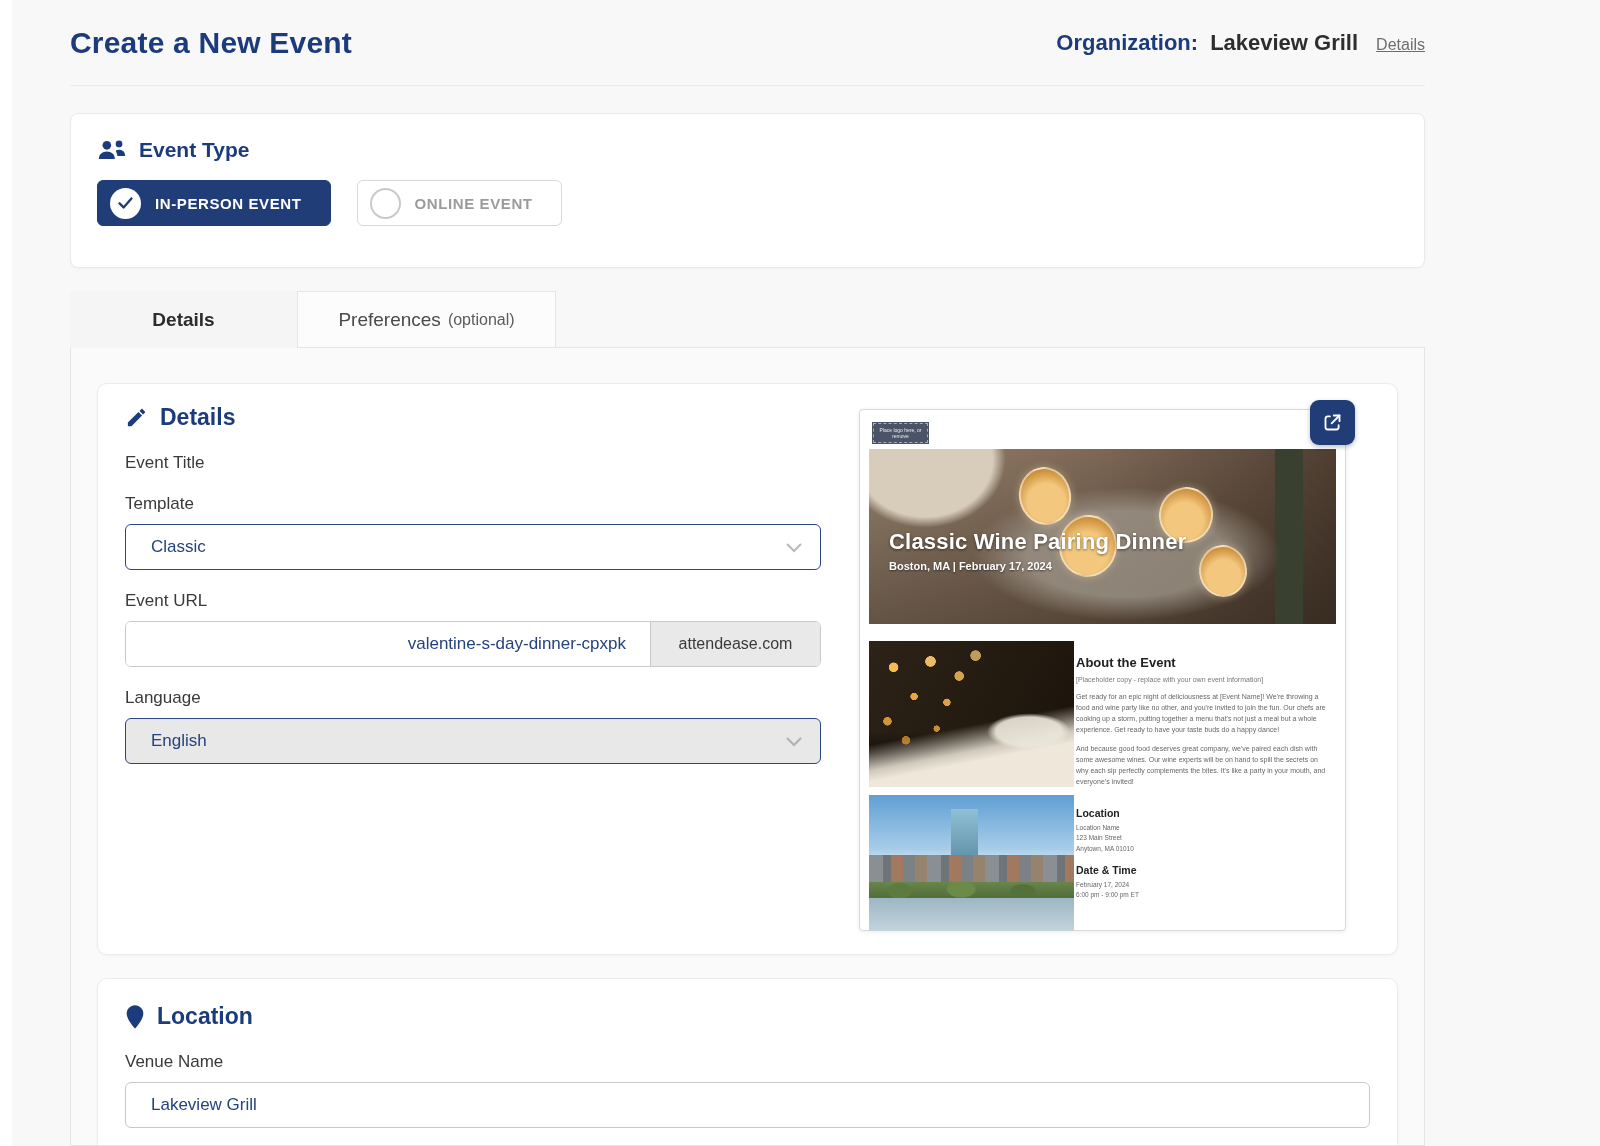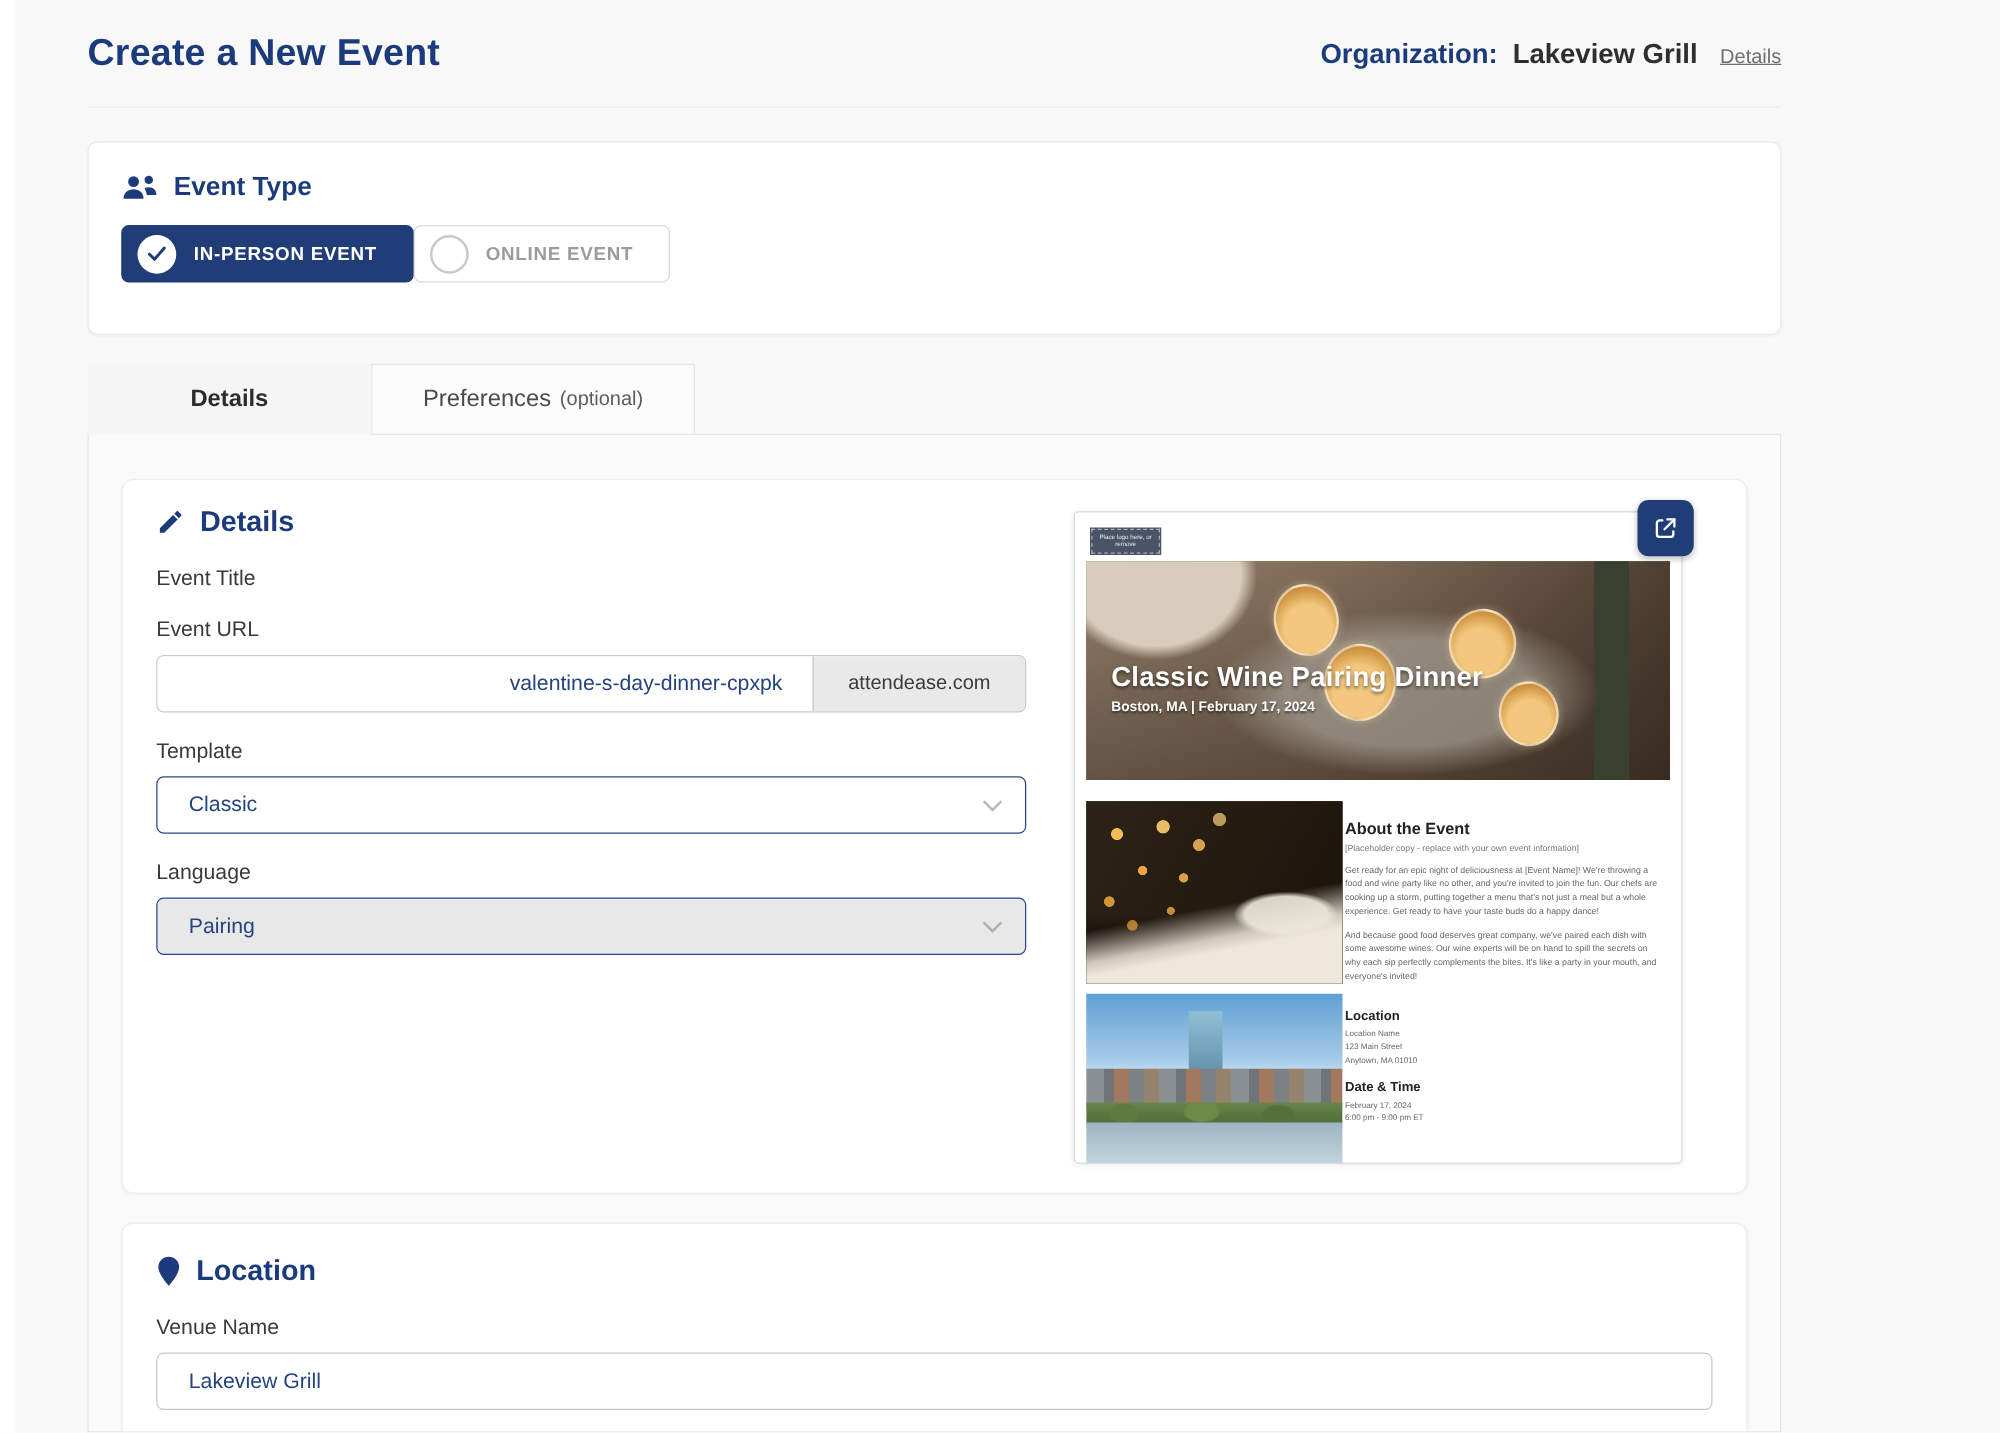--- a/index.html
+++ b/index.html
@@ -16,21 +16,21 @@
   .org-label { font-size:22px; font-weight:700; color:#1b3b7c;text-align:center; }
   .org-name  { font-size:22px; font-weight:600; color:#2e2e2e; }
   .org-change { font-size:16px; color:#6e6e6e; text-decoration:underline; cursor:pointer; margin-left:6px; }
 
   
   .card { background:#fff; border:1px solid #e9e9e9; border-radius:8px;
           box-shadow:0 1px 2px rgba(0,0,0,.03); }
   .et-card { position:absolute; left:58px; top:113px; width:1355px; height:155px; padding:24px 26px; }
   .sec-head { display:flex; align-items:center; gap:12px; margin-bottom:18px; }
   .sec-head .txt { font-size:21px; font-weight:700; color:#1b3b7c; }
-  .et-buttons { display:flex; }
+  .et-buttons { display:flex; gap:26px; }
   .toggle-btn { height:46px; border-radius:6px; display:flex; align-items:center; gap:14px;
                 padding:0 28px 0 12px; font-size:15px; font-weight:700; letter-spacing:.6px; cursor:pointer; }
   .toggle-btn.selected { background:#203d78; color:#fff; border:1px solid #203d78; }
   .toggle-btn.unselected { background:#fff; color:#9b9b9b; border:1px solid #d9d9d9; }
   .circle { width:31px; height:31px; border-radius:50%; flex:0 0 auto;
             display:flex; align-items:center; justify-content:center; }
   .circle.checked { background:#fff; }
   .circle.empty { background:transparent; border:2px solid #c9c9c9; }
 
   
@@ -205,43 +205,43 @@
             </svg>
           </span>
           <span class="txt" style="font-size:23px;">Details</span>
         </div>
 
         <div class="field">
           <div class="field-label">Event Title</div>
         </div>
 
         <div class="field">
-          <div class="field-label">Event URL</div>
-          <div class="url-group">
-            <input class="url-input" type="text" value="valentine-s-day-dinner-cpxpk" style="">
-            <div class="url-addon">attendease.com</div>
-          </div>
-        </div>
-
-        <div class="field">
           <div class="field-label">Template</div>
           <div class="select">
             <span>Classic</span>
             <span class="chev">
               <svg width="16" height="10" viewBox="0 0 16 10">
                   <path fill="none" stroke="#b9b9b9" stroke-width="2" stroke-linecap="round" d="M1.5 1.5L8 8l6.5-6.5"></path>
                 </svg>
             </span>
           </div>
         </div>
 
         <div class="field">
+          <div class="field-label">Event URL</div>
+          <div class="url-group">
+            <input class="url-input" type="text" value="valentine-s-day-dinner-cpxpk" style="">
+            <div class="url-addon">attendease.com</div>
+          </div>
+        </div>
+
+        <div class="field">
           <div class="field-label">Language</div>
           <div class="select disabled">
-            <span>Pairing</span>
+            <span>English</span>
             <span class="chev">
               <svg width="16" height="10" viewBox="0 0 16 10">
                   <path fill="none" stroke="#b0b0b0" stroke-width="2" stroke-linecap="round" d="M1.5 1.5L8 8l6.5-6.5"></path>
                 </svg>
             </span>
           </div>
         </div>
       </div>
 
       <div class="preview">

